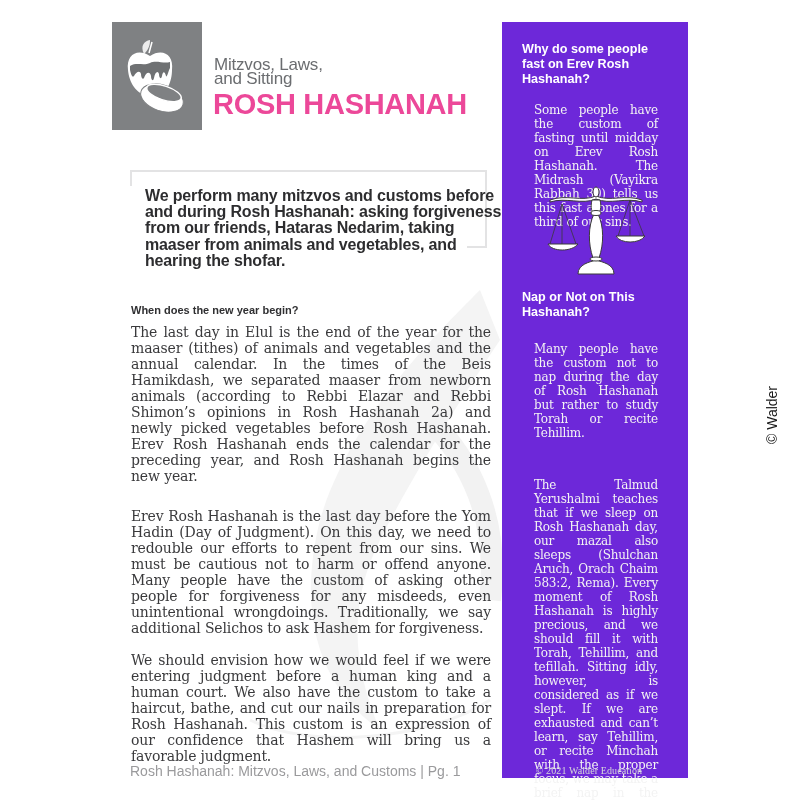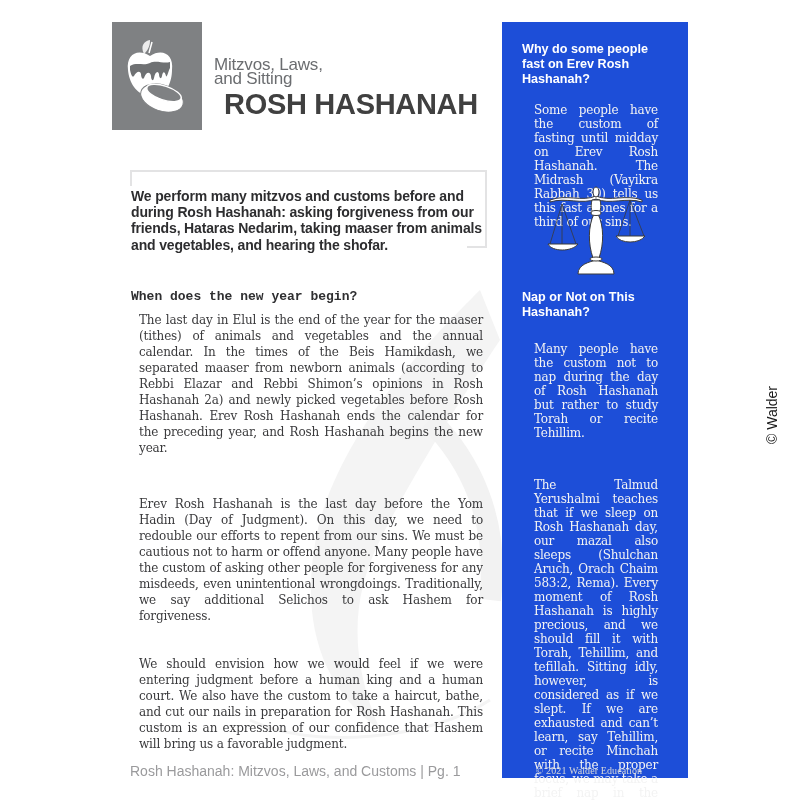--- a/index.html
+++ b/index.html
@@ -2,39 +2,39 @@
 <html><head>
   <meta charset="utf-8">
   <style>
     html, body { margin: 0; padding: 0; }
     body { width: 800px; height: 800px; background: #ffffff; position: relative; overflow: hidden; font-family: "DejaVu Serif", serif; }
 
     .logo-box { position: absolute; left: 112px; top: 22px; width: 90px; height: 108px; background: #7f8183; }
     .logo-box svg { position: absolute; left: 10px; top: 14px; }
 
     .title-sub { position: absolute; left: 214px; top: 58px; font-family: "Liberation Sans", sans-serif; font-size: 17px; line-height: 14px; color: #6b6d70; letter-spacing: -0.2px; font-weight: 300; }
-    .title-main { position: absolute; left: 224px; top: 88px; font-family: "Liberation Sans", sans-serif; font-weight: bold; font-size: 29px; line-height: 32px; color: #404040; letter-spacing: -0.3px; }
+    .title-main { position: absolute; left: 213px; top: 88px; font-family: "Liberation Sans", sans-serif; font-weight: bold; font-size: 29px; line-height: 32px; color: #ec4899; letter-spacing: -0.3px; }
 
     .frame { position: absolute; left: 130px; top: 170px; width: 357px; height: 78px; pointer-events: none; }
     .frame .top { position: absolute; left: 0; top: 0; right: 0; height: 2px; background: #e3e3e4; }
     .frame .left { position: absolute; left: 0; top: 0; width: 2px; height: 16px; background: #e3e3e4; }
     .frame .right { position: absolute; right: 0; top: 0; width: 2px; height: 78px; background: #e3e3e4; }
     .frame .bottom { position: absolute; right: 0; bottom: 0; width: 20px; height: 2px; background: #e3e3e4; }
 
-    .intro { position: absolute; left: 131px; top: 188px; width: 362px; font-family: "Liberation Sans", sans-serif; font-weight: bold; font-size: 14px; line-height: 16.2px; color: #2d2d2f; letter-spacing: -0.15px; }
+    .intro { position: absolute; left: 145px; top: 188px; width: 362px; font-family: "Liberation Sans", sans-serif; font-weight: bold; font-size: 16px; line-height: 16.2px; color: #2d2d2f; letter-spacing: -0.15px; }
 
     .watermark { position: absolute; left: 230px; top: 280px; width: 280px; height: 470px; pointer-events: none; }
 
     .main { position: absolute; left: 131px; top: 287px; width: 360px; color: #3a3a3c; }
-    .main h3 { margin: 3px 0 7px 0; font-family: Liberation Mono, monospace; font-weight: bold; font-size: 13px; line-height: 14px; color: #2f2f31; }
-    .main p { margin: 8px; font-family: "DejaVu Serif", serif; font-size: 12px; line-height: 16px; text-align: justify; letter-spacing: -0.15px; }
+    .main h3 { margin: 16px 0 7px 0; font-family: Liberation Sans, sans-serif; font-weight: bold; font-size: 11px; line-height: 14px; color: #2f2f31; }
+    .main p { margin: 0; font-family: "DejaVu Serif", serif; font-size: 14px; line-height: 16px; text-align: justify; letter-spacing: -0.15px; }
     .main .gap-section { height: 24px; }
     .main .gap-para { height: 16px; }
 
-    .sidebar { position: absolute; left: 502px; top: 22px; width: 186px; height: 756px; background: #1d4ed8; color: #ffffff; }
+    .sidebar { position: absolute; left: 502px; top: 22px; width: 186px; height: 756px; background: #6d28d9; color: #ffffff; }
     .sidebar .inner { position: absolute; left: 20px; top: 20px; width: 148px; }
     .sidebar h2 { margin: 0; font-family: "Liberation Sans", sans-serif; font-weight: bold; font-size: 12.6px; line-height: 15px; color: #ffffff; }
     .sidebar p { margin: 12px; font-family: "DejaVu Serif", serif; font-size: 12px; line-height: 14px; text-align: justify; color: #f3f3f3; letter-spacing: -0.2px; }
     .sidebar .h-gap { height: 4px; }
     .sidebar .p-gap { height: 14px; }
     .scale { position: absolute; left: 44px; top: 160px; }
     .sidebar .sec2 { position: absolute; left: 20px; top: 268px; width: 148px; }
     .sidebar .copyright { position: absolute; left: 0; right: 12px; bottom: 2px; text-align: center; font-family: Liberation Serif, serif; font-size: 10px; color: #d6d7d8; letter-spacing: 0.1px; }
 
     .footer { position: absolute; left: 130px; top: 763px; font-family: "Liberation Sans", sans-serif; font-size: 14px; color: #9a9a9c; }

